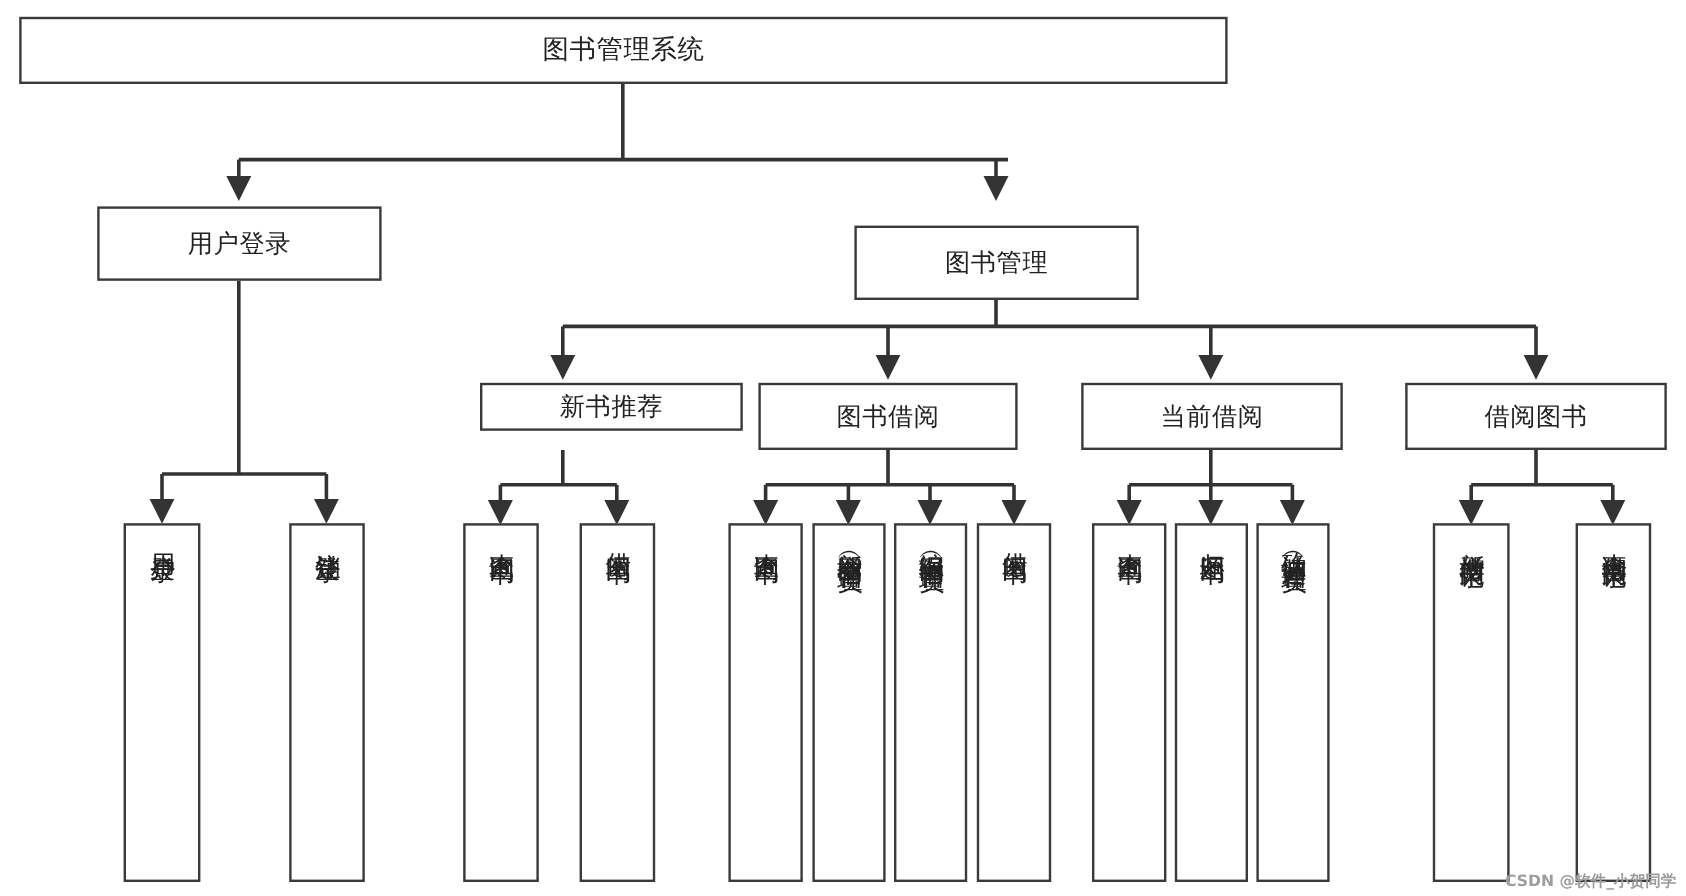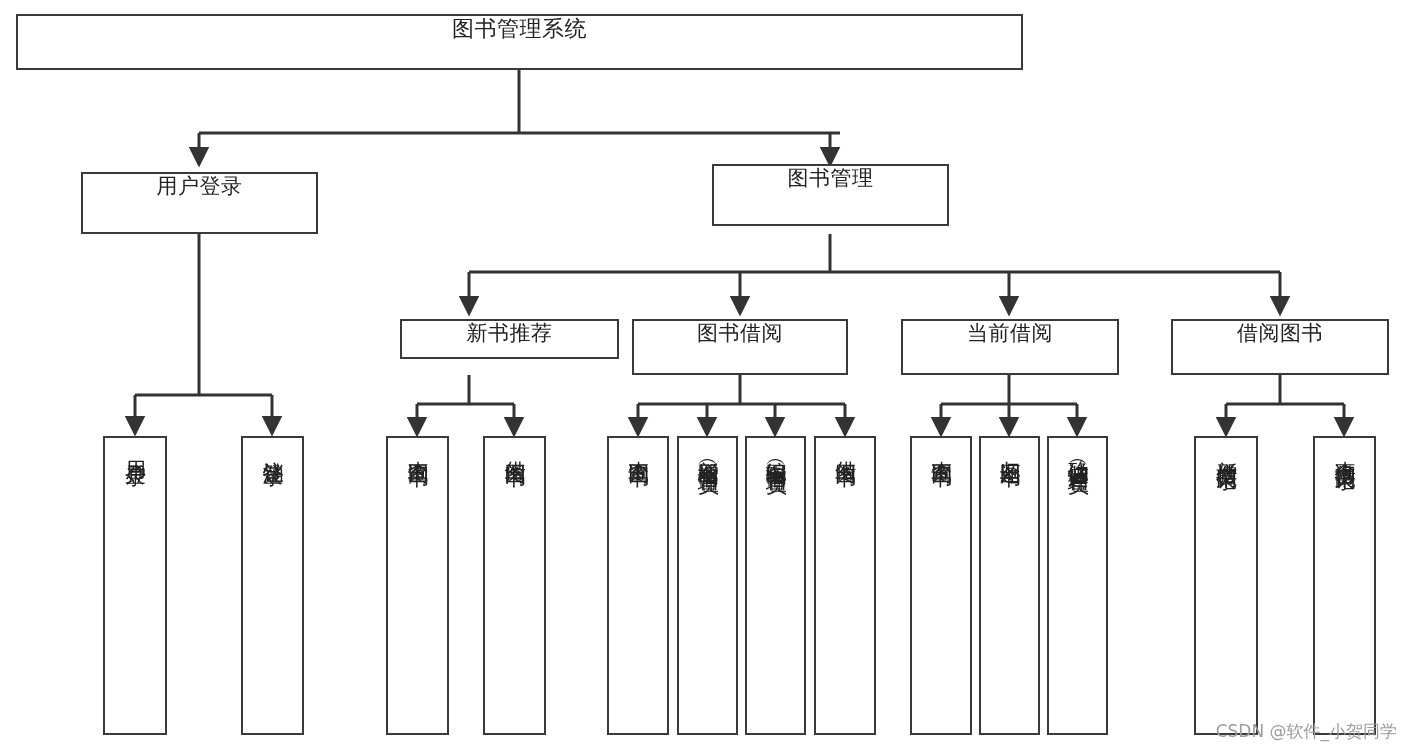--- a/index.html
+++ b/index.html
@@ -26,21 +26,21 @@
     width: 1405px;
     height: 747px;
     pointer-events: none;
   }
   .node {
     position: absolute;
     box-sizing: border-box;
     background: #ffffff;
     border: 2px solid #3a3a3a;
     display: flex;
-    align-items: flex-start;
+    align-items: center;
     justify-content: center;
     z-index: 2;
   }
   .node .label {
     font-size: 21px;
     line-height: 1.15;
     letter-spacing: 0.5px;
     color: #222222;
     white-space: nowrap;
   }
@@ -55,24 +55,25 @@
     text-orientation: upright;
     font-size: 21px;
     line-height: 1.22;
     letter-spacing: 2px;
     white-space: normal;
   }
   #watermark {
     position: absolute;
     right: 8px;
     bottom: 4px;
-    font-size: 17px;
+    font-size: 13px;
     color: #9d9d9d;
     z-index: 5;
     white-space: nowrap;
+    font-weight: bold;
   }
 </style>
 </head>
 <body>
 
 <div id="canvas">
 
   <svg id="wires" viewBox="0 0 1405 747" xmlns="http://www.w3.org/2000/svg">
     <defs>
       <marker id="arrow" viewBox="0 0 12 12" refX="10" refY="6" markerWidth="7" markerHeight="7" orient="auto-start-reverse">
@@ -124,21 +125,21 @@
   </svg>
 
   <div class="node root" style="left:16px; top:14px; width:1007px; height:56px;">
     <span class="label">图书管理系统</span>
   </div>
 
   <div class="node" style="left:81px; top:172px; width:237px; height:62px;">
     <span class="label">用户登录</span>
   </div>
 
-  <div class="node" style="left:712px; top:164px; width:237px; height:62px;">
+  <div class="node" style="left:712px; top:188px; width:237px; height:62px;">
     <span class="label">图书管理</span>
   </div>
 
   <div class="node" style="left:360px; top:319px; width:219px; height:40px;margin-left:40px;">
     <span class="label">新书推荐</span>
   </div>
 
   <div class="node" style="left:632px; top:319px; width:216px; height:56px;font-family:Liberation Serif, serif;">
     <span class="label">图书借阅</span>
   </div>

